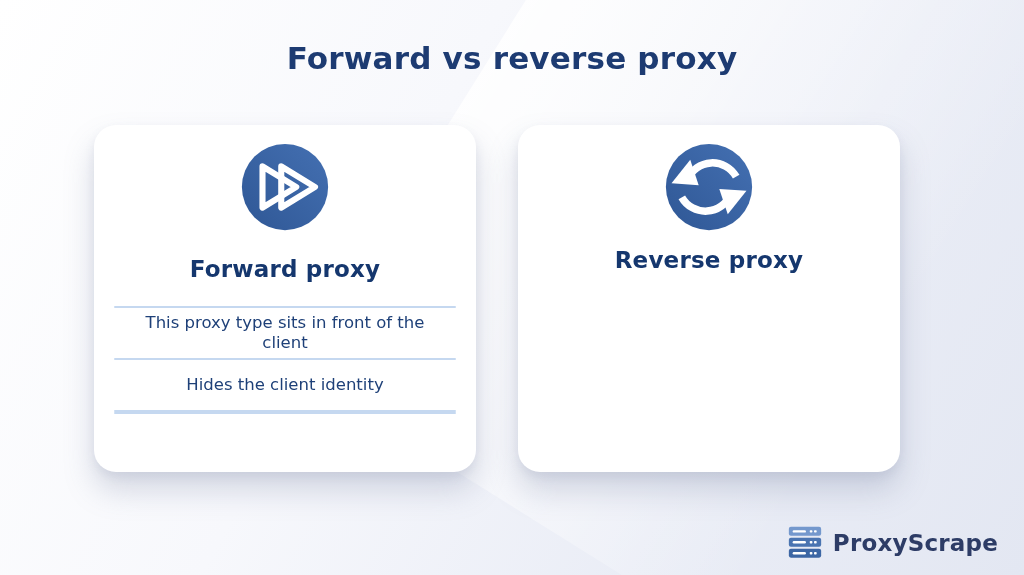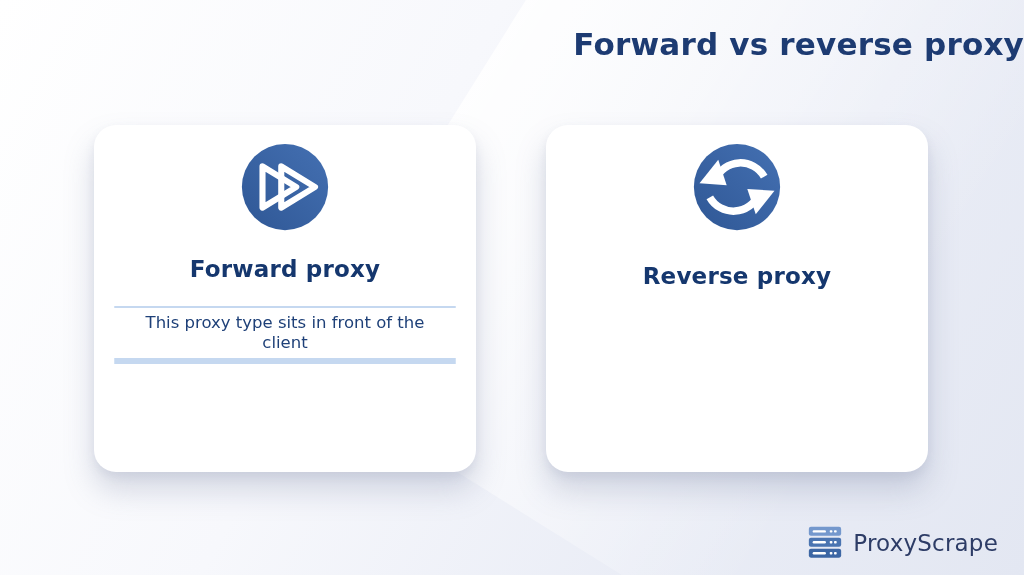--- a/index.html
+++ b/index.html
@@ -20,43 +20,43 @@
     width: 900px;
     height: 1200px;
     top: -500px;
     right: -420px;
     transform: rotate(32deg);
     background: linear-gradient(90deg, rgba(255,255,255,0.85) 0%, rgba(255,255,255,0) 55%);
     pointer-events: none;
   }
   .title {
     position: absolute;
-    top: 26px;
+    top: 40px;
     left: 0;
     width: 100%;
-    text-align: right;
+    text-align: center;
     font-size: 31px;
     font-weight: bold;
     letter-spacing: 0.2px;
     color: #1d3b72;
   }
   .card {
     position: absolute;
     top: 125px;
     width: 382px;
     height: 347px;
     background: #ffffff;
     border-radius: 22px;
     box-shadow: 0 18px 30px rgba(125,135,165,0.30), 0 5px 10px rgba(125,135,165,0.12);
     display: flex;
     flex-direction: column;
     align-items: center;
   }
   .card.left  { left: 94px; gap: 9px; }
-  .card.right { left: 546px; gap: 16px; }
+  .card.right { left: 518px; }
   .icon-circle {
     margin-top: 17px;
     width: 90px;
     height: 90px;
     flex: 0 0 auto;
   }
   .icon-circle svg { width: 90px; height: 90px; display: block; }
   .card-heading {
     margin-top: 15px;
     font-size: 23px;
@@ -92,21 +92,21 @@
     position: absolute;
     right: 26px;
     bottom: 16px;
     display: flex;
     align-items: center;
     gap: 9px;
   }
   .logo svg { display: block; }
   .logo-text {
     font-size: 23px;
-    font-weight: normal;
+    font-weight: bold;
     color: #2d3c66;
     letter-spacing: 0.2px;
     text-align: right;
   }
 </style>
 </head>
 <body>
 
 <div class="canvas">
   <div class="bg-streak"></div>
@@ -125,20 +125,21 @@
         <circle cx="48" cy="48" r="46" fill="url(#gradFwd)"></circle>
         <path d="M24 26 L60 48 L24 70 Z" fill="none" stroke="#ffffff" stroke-width="6.5" stroke-linejoin="round"></path>
         <path d="M44 26 L80 48 L44 70 Z" fill="none" stroke="#ffffff" stroke-width="6.5" stroke-linejoin="round"></path>
       </svg>
     </div>
     <h2 class="card-heading">Forward proxy</h2>
     <div class="rows">
       <div class="divider"></div>
       <div class="row">This proxy type sits in front of the client</div>
       <div class="divider"></div>
+      <div class="row">Hides the client identity</div>
       <div class="divider"></div>
       <div class="divider"></div>
     </div>
   </section>
 
   <section class="card right">
     <div class="icon-circle">
       <svg viewBox="0 0 96 96" xmlns="http://www.w3.org/2000/svg" aria-hidden="true">
         <defs>
           <linearGradient id="gradRev" x1="0" y1="1" x2="1" y2="0">

